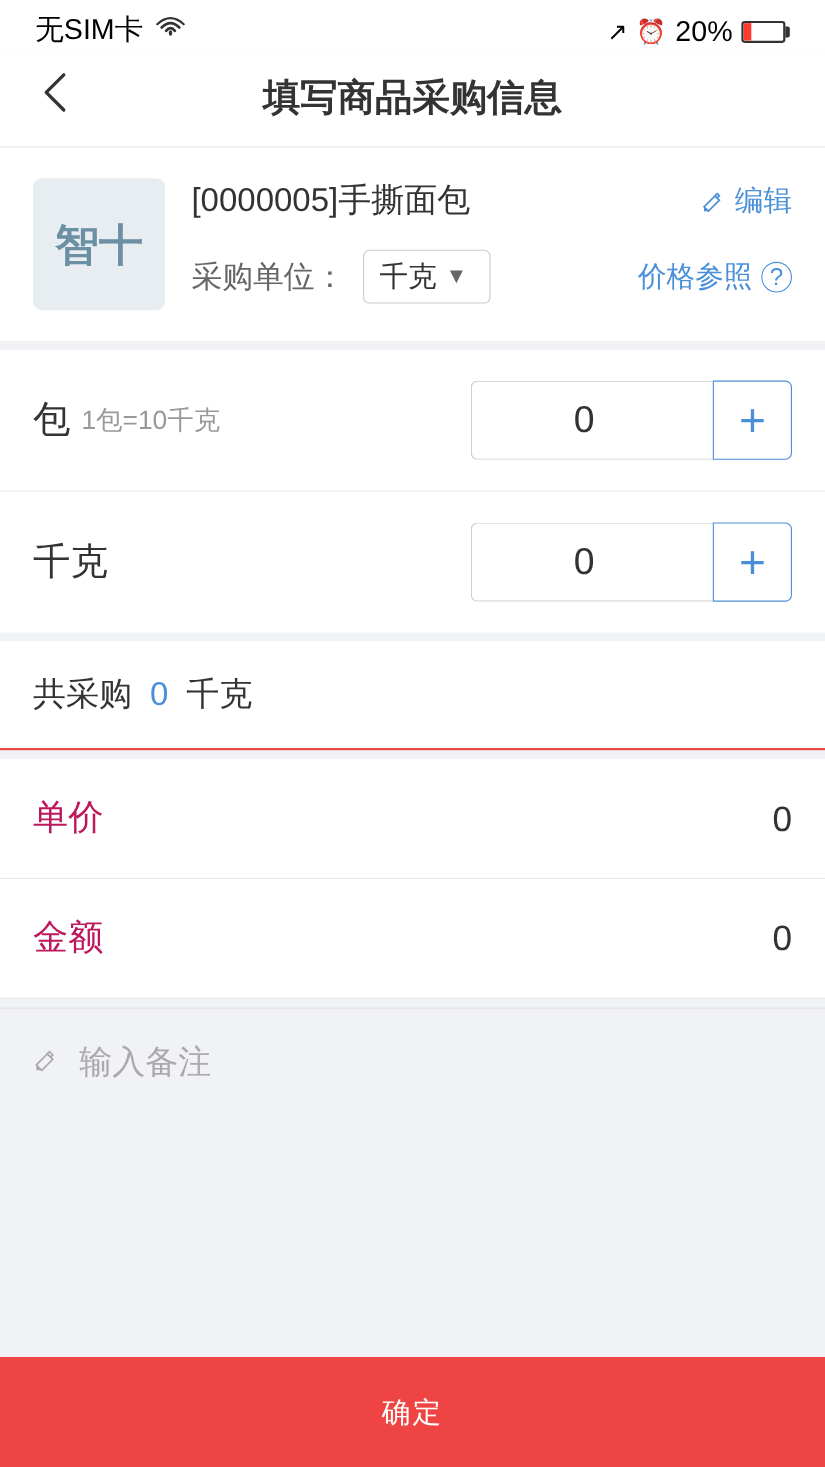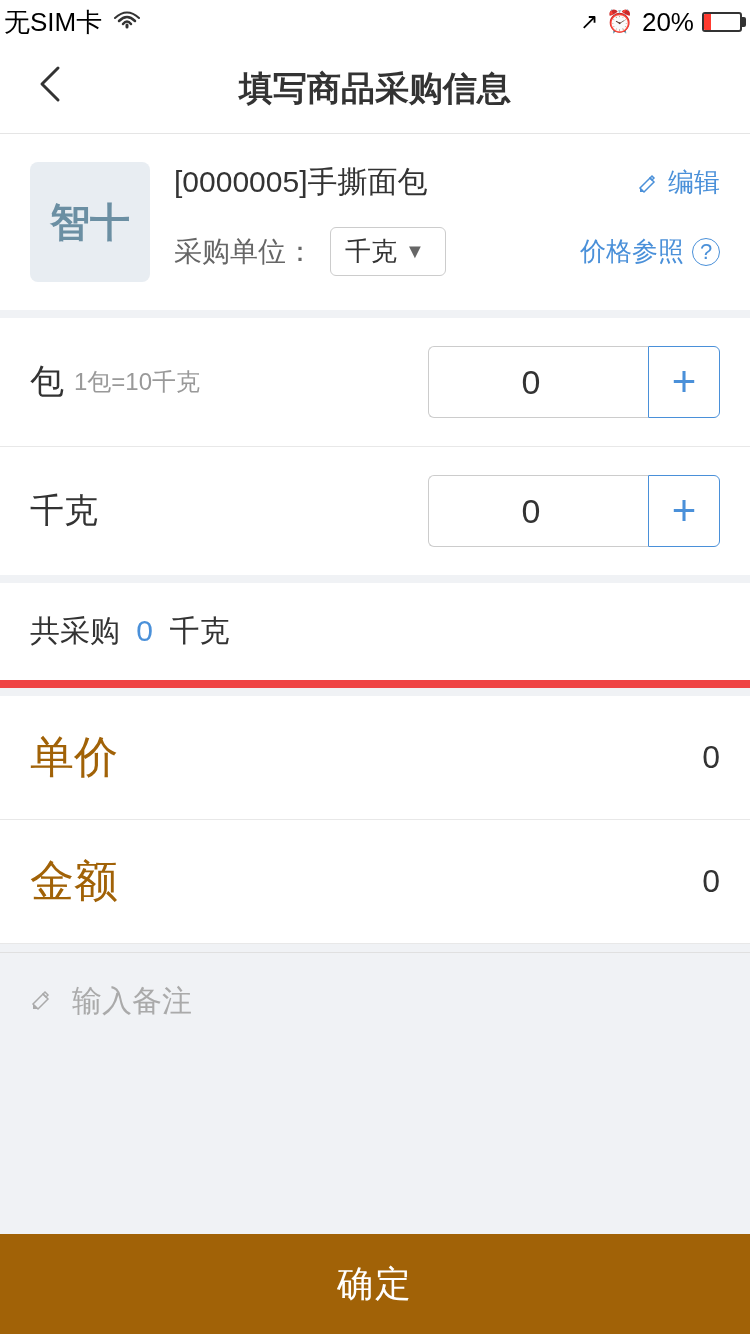--- a/index.html
+++ b/index.html
@@ -12,23 +12,23 @@
       overflow-x: hidden;
       font-size: 32px;
     }
 
     
     .status-bar {
       width: 750px;
       height: 44px;
       background: #fff;
       display: flex;
-      align-items: center;
+      align-items: flex-end;
       justify-content: space-between;
-      padding: 0 4px;
+      padding: 0 32px;
       font-size: 28px;
       font-weight: 500;
     }
     .status-left {
       display: flex;
       align-items: center;
       gap: 10px;
       font-size: 26px;
     }
     .status-center {
@@ -223,21 +223,21 @@
       cursor: pointer;
       font-weight: 300;
     }
 
     
     .summary-row {
       display: flex;
       align-items: center;
       padding: 28px 30px;
       background: #fff;
-      border-bottom: 8px solid #ef4444;
+      border-bottom: 2px solid #ef4444;
     }
     .summary-text {
       font-size: 30px;
       color: #333;
     }
     .summary-value {
       color: #4a90d9;
       margin: 0 8px;
     }
     .batch-btn {
@@ -256,22 +256,22 @@
       background: #fff;
       margin-top: 0;
     }
     .price-row {
       display: flex;
       align-items: center;
       padding: 32px 30px;
       border-bottom: 1px solid #e8e8e8;
     }
     .price-row-label {
-      font-size: 44px;
-      color: #a16207;
+      font-size: 32px;
+      color: #be185d;
     }
     .price-row-value {
       margin-left: auto;
       font-size: 32px;
       color: #333;
     }
 
     
     .note-section {
       background: #f0f2f5;
@@ -291,23 +291,23 @@
       color: #aaa;
     }
 
     
     .confirm-btn {
       position: fixed;
       bottom: 0;
       left: 0;
       width: 750px;
       height: 100px;
-      background: #a16207;
+      background: #ef4444;
       color: #fff;
-      font-size: 36px;
+      font-size: 26px;
       font-weight: 500;
       border: none;
       cursor: pointer;
       letter-spacing: 2px;
     }
   </style>
 </head>
 <body>
 
 <div class="status-bar">

